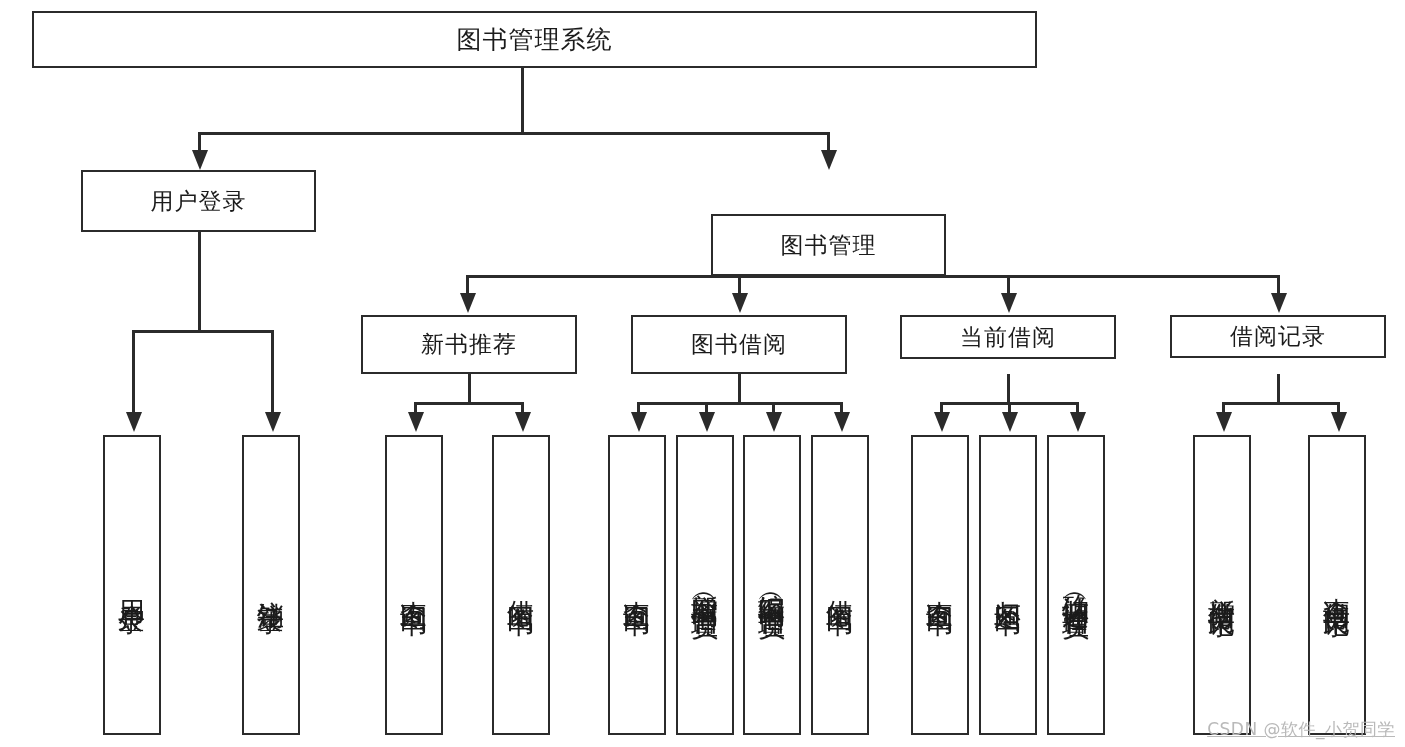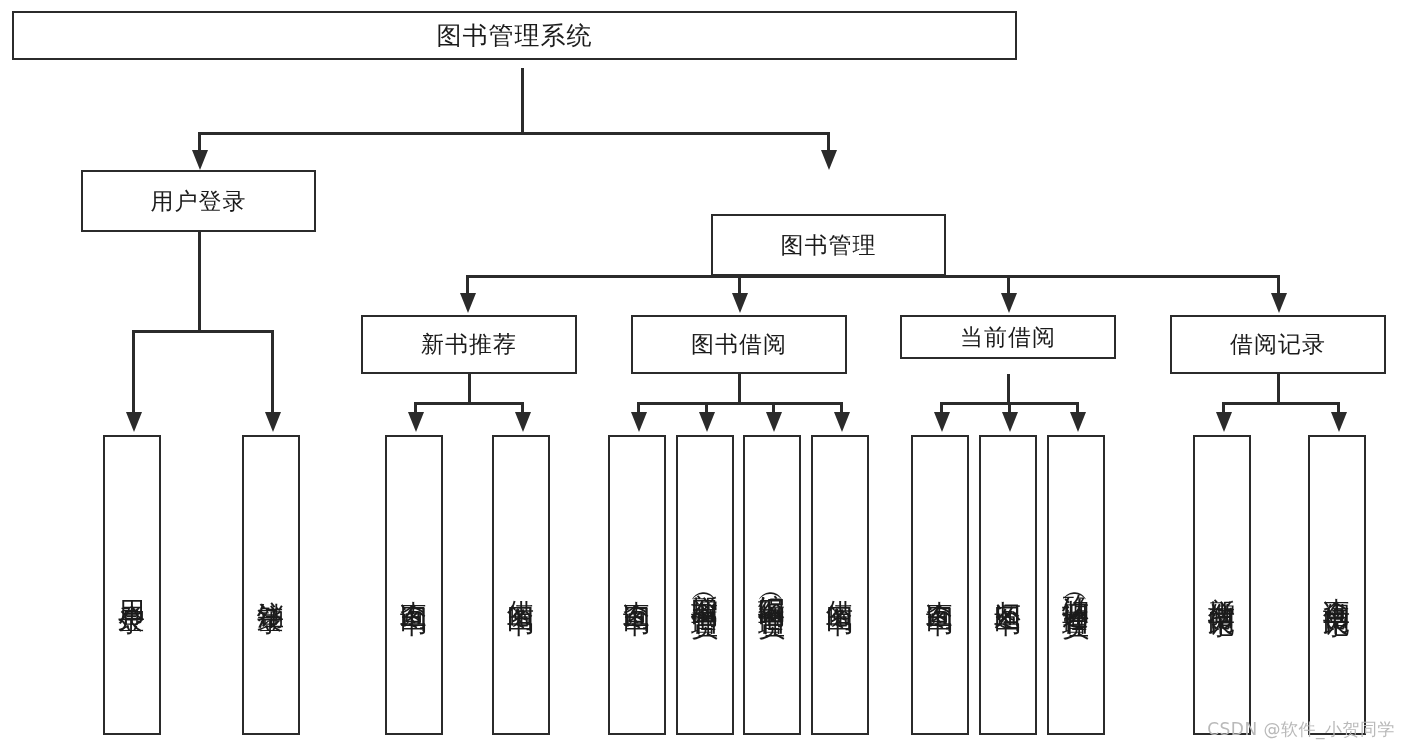--- a/index.html
+++ b/index.html
@@ -71,20 +71,21 @@
   }
   
   #watermark{
     position:absolute;
     right:10px;bottom:6px;
     font-size:17px;
     color:#b9b9b9;
     letter-spacing:.5px;
     z-index:5;
     white-space:nowrap;
+    text-decoration:underline;
   }
 </style>
 </head>
 <body>
 
 <div id="diagram">
 
   <div class="ln vln" style="left:521px;top:68px;height:64px;"></div>
 
   <div class="ln hln" style="left:198px;top:132px;width:632px;"></div>
@@ -140,41 +141,41 @@
   <div class="ln vln" style="left:1076px;top:402px;height:14px;"></div>
   <div class="arrow" style="left:1069.5px;top:412px;"></div>
 
   <div class="ln vln" style="left:1277px;top:374px;height:28px;"></div>
   <div class="ln hln" style="left:1222px;top:402px;width:118px;"></div>
   <div class="ln vln" style="left:1222px;top:402px;height:14px;"></div>
   <div class="arrow" style="left:1215.5px;top:412px;"></div>
   <div class="ln vln" style="left:1337px;top:402px;height:14px;"></div>
   <div class="arrow" style="left:1330.5px;top:412px;"></div>
 
-  <div class="node h title" style="left:12px;top:11px;width:1005px;height:49px;font-family:Liberation Serif, serif;">
+  <div class="node h title" style="left:32px;top:11px;width:1005px;height:57px;font-family:Liberation Serif, serif;">
     <span class="lbl">图书管理系统</span>
   </div>
 
   <div class="node h" style="left:81px;top:170px;width:235px;height:62px;">
     <span class="lbl">用户登录</span>
   </div>
   <div class="node h" style="left:711px;top:170px;width:235px;height:62px;margin-top:44px;">
     <span class="lbl">图书管理</span>
   </div>
 
   <div class="node h" style="left:631px;top:315px;width:216px;height:59px;">
     <span class="lbl">图书借阅</span>
   </div>
   <div class="node h" style="left:361px;top:315px;width:216px;height:59px;">
     <span class="lbl">新书推荐</span>
   </div>
   <div class="node h" style="left:900px;top:315px;width:216px;height:44px;">
     <span class="lbl">当前借阅</span>
   </div>
-  <div class="node h" style="left:1170px;top:315px;width:216px;height:59px;">
+  <div class="node h" style="left:1170px;top:315px;width:216px;height:43px;">
     <span class="lbl">借阅记录</span>
   </div>
 
   <div class="node v" style="left:103px;top:435px;width:58px;height:300px;">
     <span class="lbl">用户登录</span>
   </div>
   <div class="node v" style="left:242px;top:435px;width:58px;height:300px;">
     <span class="lbl">注销登录</span>
   </div>
 

